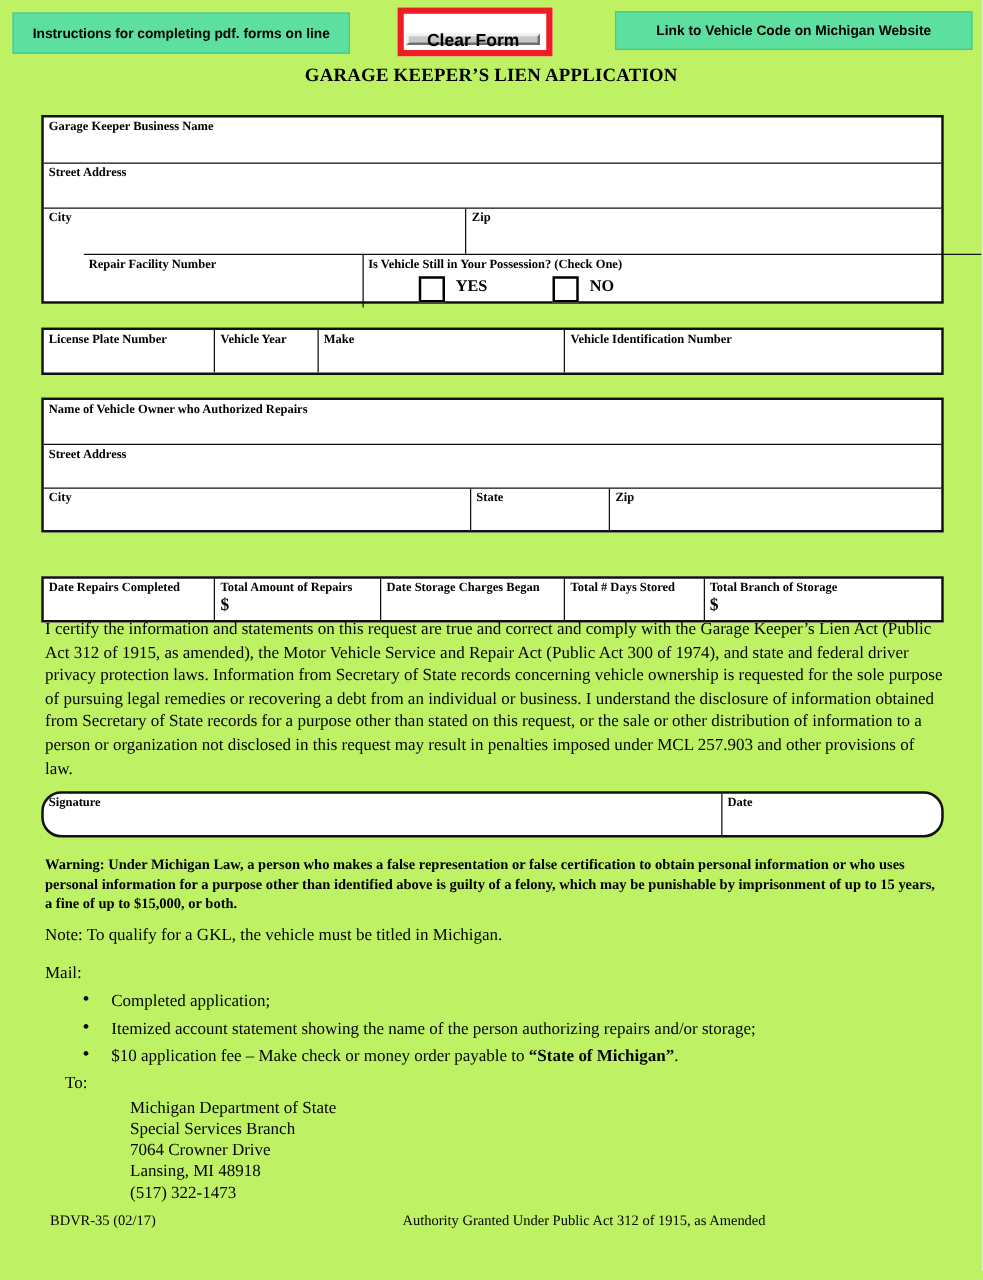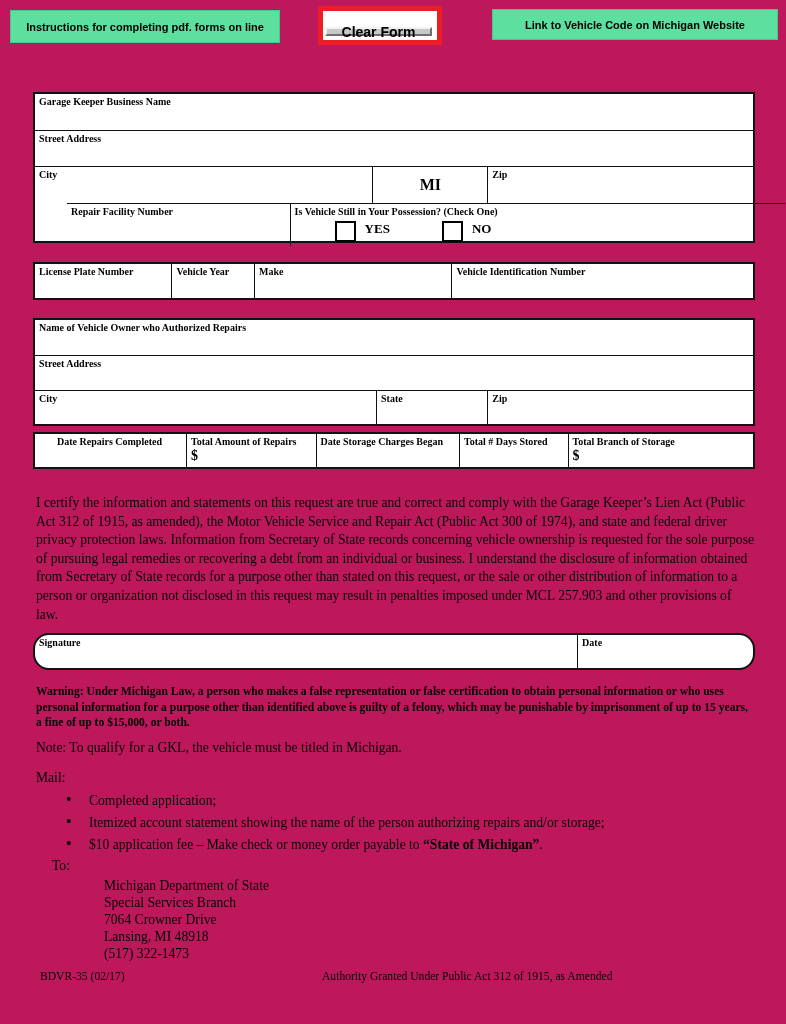--- a/index.html
+++ b/index.html
@@ -1,20 +1,20 @@
 <!DOCTYPE html>
 <html><head>
 <meta charset="utf-8">
 <style>
   * { box-sizing: border-box; margin: 0; padding: 0; }
   html, body { background: #ffffff; }
   .page {
     position: relative;
     width: 786px; height: 1024px;
-    background: #be185d;
+    background: #bef264;
     font-family: "Liberation Serif", serif;
     color: #000;
     overflow: hidden;
   }
   
   .green-btn {
     position: absolute;
     background: #5cdf9f;
     border: 1px solid #45c98a;
     display: flex; align-items: center; justify-content: center;
@@ -54,21 +54,21 @@
   .fcell { position: relative; padding: 2px 4px; overflow: hidden; }
   .fcell + .fcell { border-left: 1.5px solid #111; }
   .flabel { font-weight: bold; font-size: 10px; line-height: 12px; }
   .box1 { top: 92px; height: 151px; }
   .box1 .r1, .box1 .r2 { height: 36px; }
   .box1 .r3 { height: 37px; }
   .box1 .r4 { height: 42.5px; margin-left: 32px; }
   .box2 { top: 262px; height: 38px; }
   .box3 { top: 318px; height: 108px; }
   .box3 .frow { height: 35px; }
-  .box4 { top: 432px; height: 37px; padding-left: 18px; }
+  .box4 { top: 461px; height: 37px; }
   .box4 .frow { height: 100%; }
   .sigbox { top: 633px; height: 37px; border-radius: 16px; }
   .sigbox .frow { height: 100%; }
   .mi-cell { display: flex; align-items: center; justify-content: center;
              font-weight: bold; font-size: 16px; }
   .dollar { font-weight: bold; font-size: 14px; line-height: 14px; margin-top: 1px; }
   .possession-row { display: flex; padding-left: 40px; margin-top: 3px; }
   .checkbox { width: 21px; height: 21px; border: 2px solid #000; background: #fff; cursor: pointer; }
   .cb-label { font-weight: bold; font-size: 13px; margin-left: 9px; }
   .cb-gap { width: 52px; }
@@ -107,38 +107,36 @@
   <div class="clear-wrap">
     <div class="clear-btn">
         <span>Clear Form</span>
       </div>
   </div>
 
   <div class="green-btn btn-vehicle-code">
       <span>Link to Vehicle Code on Michigan Website</span>
     </div>
 
+  <div class="form-title">GARAGE KEEPER’S LIEN APPLICATION</div>
 
   <div class="fbox box1">
     <div class="frow r1">
       <div class="fcell" style="width:100%;">
         <div class="flabel">Garage Keeper Business Name</div>
       </div>
     </div>
     <div class="frow r2">
       <div class="fcell" style="width:100%;">
         <div class="flabel">Street Address</div>
       </div>
     </div>
     <div class="frow r3">
       <div class="fcell" style="width:47%;">
         <div class="flabel">City</div>
-      </div>
-      <div class="fcell mi-cell" style="width:16%;">
-        <span>MI</span>
       </div>
       <div class="fcell" style="width:37%;">
         <div class="flabel">Zip</div>
       </div>
     </div>
     <div class="frow r4">
       <div class="fcell" style="width:31%;">
         <div class="flabel">Repair Facility Number</div>
       </div>
       <div class="fcell" style="width:69%;">

